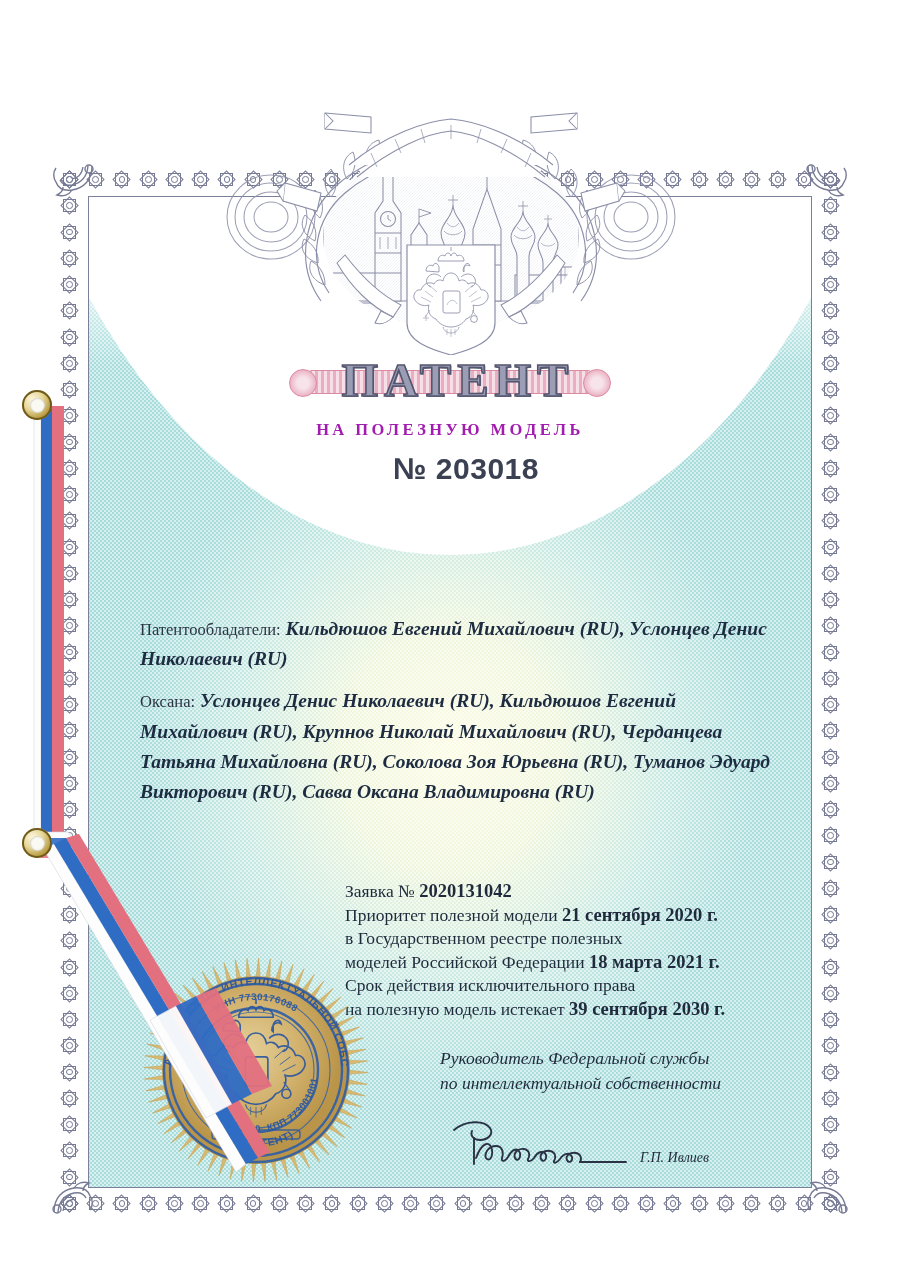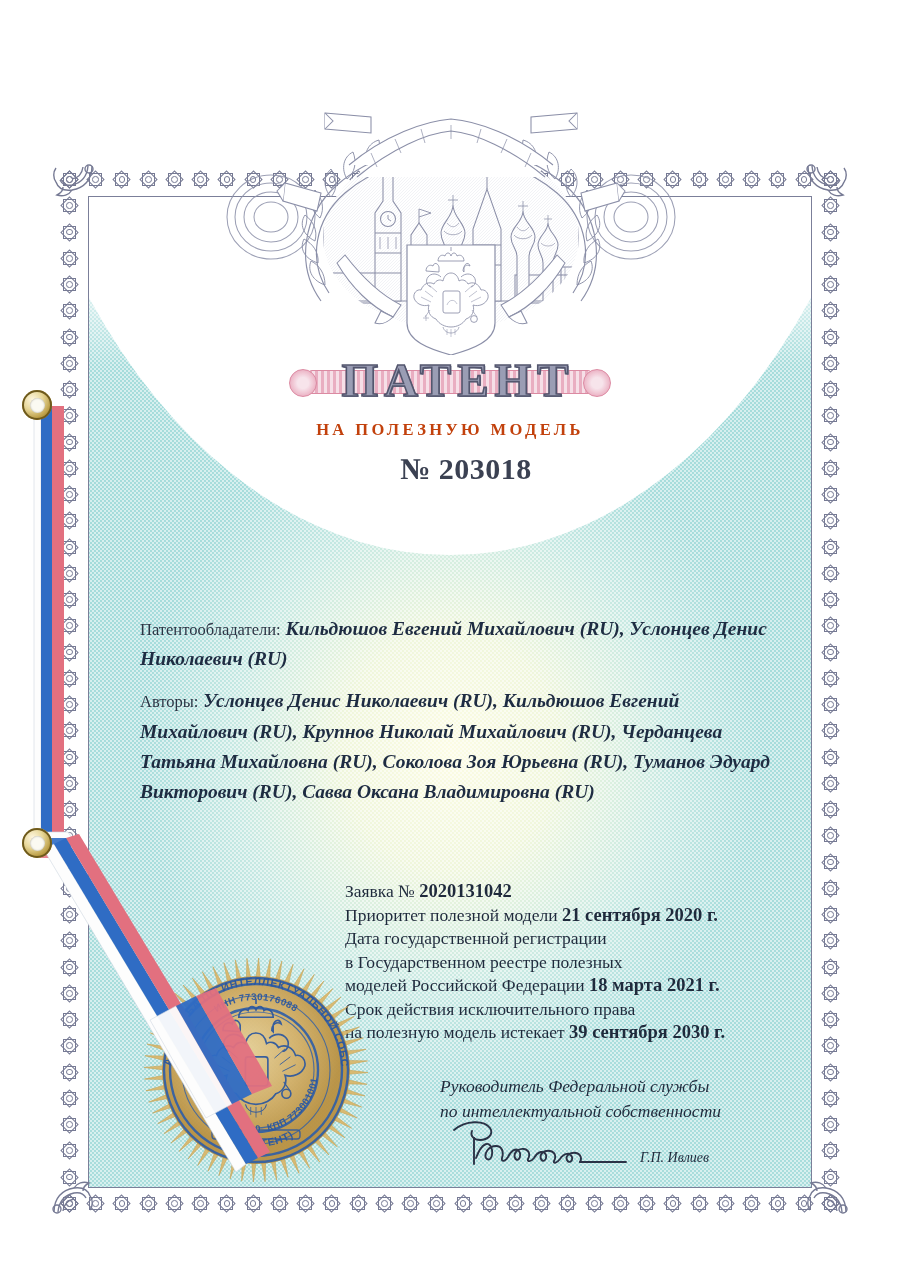--- a/index.html
+++ b/index.html
@@ -200,29 +200,29 @@
 
   #model-sub {
     position: absolute;
     left: 0; right: 0;
     top: 420px;
     text-align: center;
     font-family: "Liberation Serif", serif;
     font-size: 16.5px;
     font-weight: 700;
     letter-spacing: 3.4px;
-    color: #c2410c;
+    color: #a21caf;
   }
 
   #patent-number {
     position: absolute;
     left: 0; right: 0;
     top: 452px;
     text-align: center;
-    font-family: Liberation Serif, serif;
+    font-family: Liberation Sans, sans-serif;
     font-size: 30px;
     font-weight: 700;
     color: #3b4152;
     letter-spacing: 0.5px;
     padding-left: 32px;
   }
 
   
   #invention-title {
     position: absolute;
@@ -278,21 +278,21 @@
     color: #1f2a3c;
   }
   #details .ln { white-space: nowrap; }
   #details b { font-weight: 700; font-size: 18.5px; text-align: center; }
 
   
   #sign-block {
     position: absolute;
     left: 440px;
     width: 350px;
-    top: 1074px;
+    top: 1046px;
     font-style: italic;
     font-size: 17.5px;
     line-height: 25px;
     color: #1f2a3c;
     border-radius: 11px;
   }
   #signature-mark {
     position: absolute;
     left: 450px;
     top: 1118px;
@@ -1006,34 +1006,33 @@
   <div id="model-sub">НА ПОЛЕЗНУЮ МОДЕЛЬ</div>
   <div id="patent-number">№ 203018</div>
 
 
   <div id="holders">
     <span class="field-label">Патентообладатели:</span>
     <span class="field-names">Кильдюшов Евгений Михайлович (RU), Услонцев Денис Николаевич (RU)</span>
   </div>
 
   <div id="authors">
-    <span class="field-label">Авторы:</span>
+    <span class="field-label">Оксана:</span>
     <span class="field-names">Услонцев Денис Николаевич (RU), Кильдюшов Евгений Михайлович (RU), Крупнов Николай Михайлович (RU), Черданцева Татьяна Михайловна (RU), Соколова Зоя Юрьевна (RU), Туманов Эдуард Викторович (RU), Савва Оксана Владимировна (RU)</span>
   </div>
 
   <div id="details">
     <div class="ln">
       <span>Заявка №</span>
       <b>2020131042</b>
     </div>
     <div class="ln">
       <span>Приоритет полезной модели</span>
       <b>21 сентября 2020 г.</b>
     </div>
-    <div class="ln">Дата государственной регистрации</div>
     <div class="ln">в Государственном реестре полезных</div>
     <div class="ln">
       <span>моделей Российской Федерации</span>
       <b>18 марта 2021 г.</b>
     </div>
     <div class="ln">Срок действия исключительного права</div>
     <div class="ln">
       <span>на полезную модель истекает</span>
       <b>39 сентября 2030 г.</b>
     </div>

